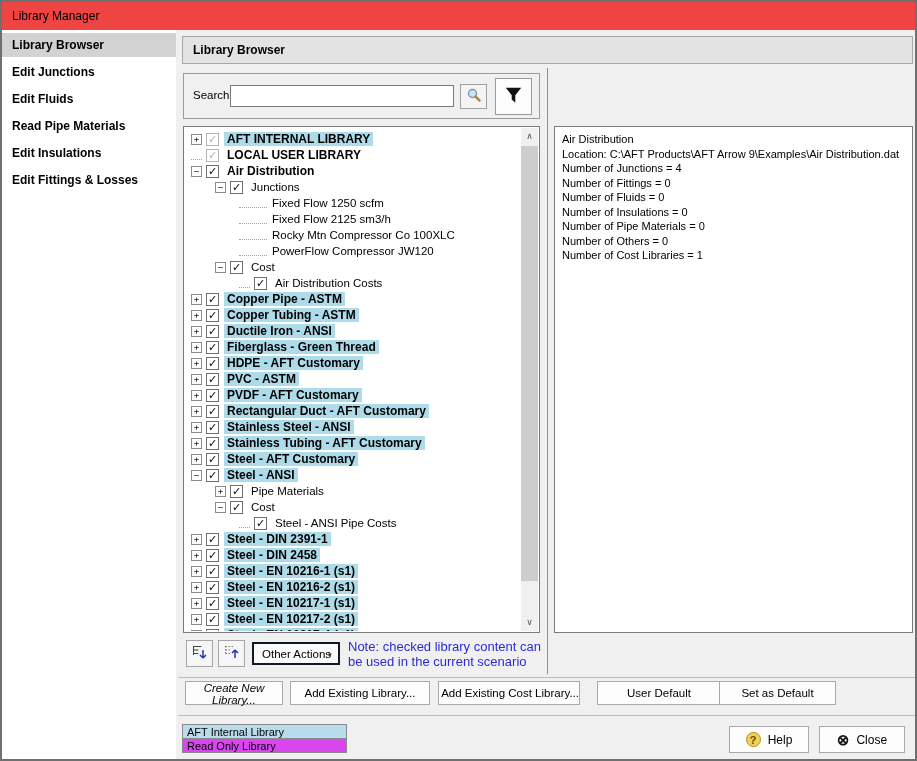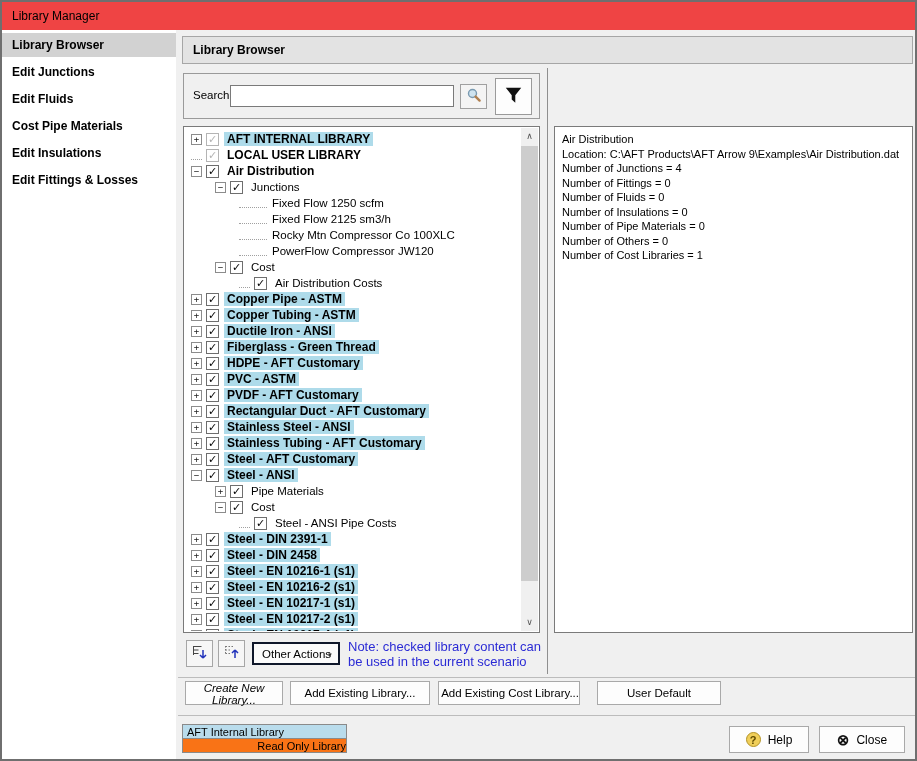--- a/index.html
+++ b/index.html
@@ -68,21 +68,21 @@
 
 <div class="window">
   <div class="titlebar">
     <span class="title">Library Manager</span>
   </div>
 
   <div class="sidebar">
       <div class="side-item sel">Library Browser</div>
       <div class="side-item">Edit Junctions</div>
       <div class="side-item">Edit Fluids</div>
-      <div class="side-item">Cost Pipe Materials</div>
+      <div class="side-item">Read Pipe Materials</div>
       <div class="side-item">Edit Insulations</div>
       <div class="side-item">Edit Fittings &amp; Losses</div>
     </div>
 
   <div class="main">
     <div class="main-header">
       <span>Library Browser</span>
     </div>
 
     <div class="vdivider"></div>
@@ -342,27 +342,28 @@
         <div class="info-line">Number of Others = 0</div>
         <div class="info-line">Number of Cost Libraries = 1</div>
       </div>
 
     <div class="sep1"></div>
     <div class="actions-row">
         <button class="win-btn" style="left: 9px; width: 98px; font-style: italic;">Create New Library...</button>
         <button class="win-btn" style="left: 114px; width: 140px;">Add Existing Library...</button>
         <button class="win-btn" style="left: 262px; width: 142px; text-align: right;">Add Existing Cost Library...</button>
         <button class="win-btn" style="left: 421px; width: 124px;">User Default</button>
+        <button class="win-btn" style="left: 543px; width: 117px;">Set as Default</button>
       </div>
     <div class="sep2"></div>
 
     <div class="bottom-bar">
       <div class="legend">
           <div class="legend-row" style="background: rgb(185, 220, 236);">AFT Internal Library</div>
-          <div class="legend-row" style="background: #f97316; text-align: right;">Read Only Library</div>
+          <div class="legend-row" style="background: #d946ef;">Read Only Library</div>
         </div>
       <button class="foot-btn help-btn">
         <span class="help-ico">?</span>
         <span>Help</span>
       </button>
       <button class="foot-btn close-btn">
         <span class="close-ico">⊗</span>
         <span>Close</span>
       </button>
 

